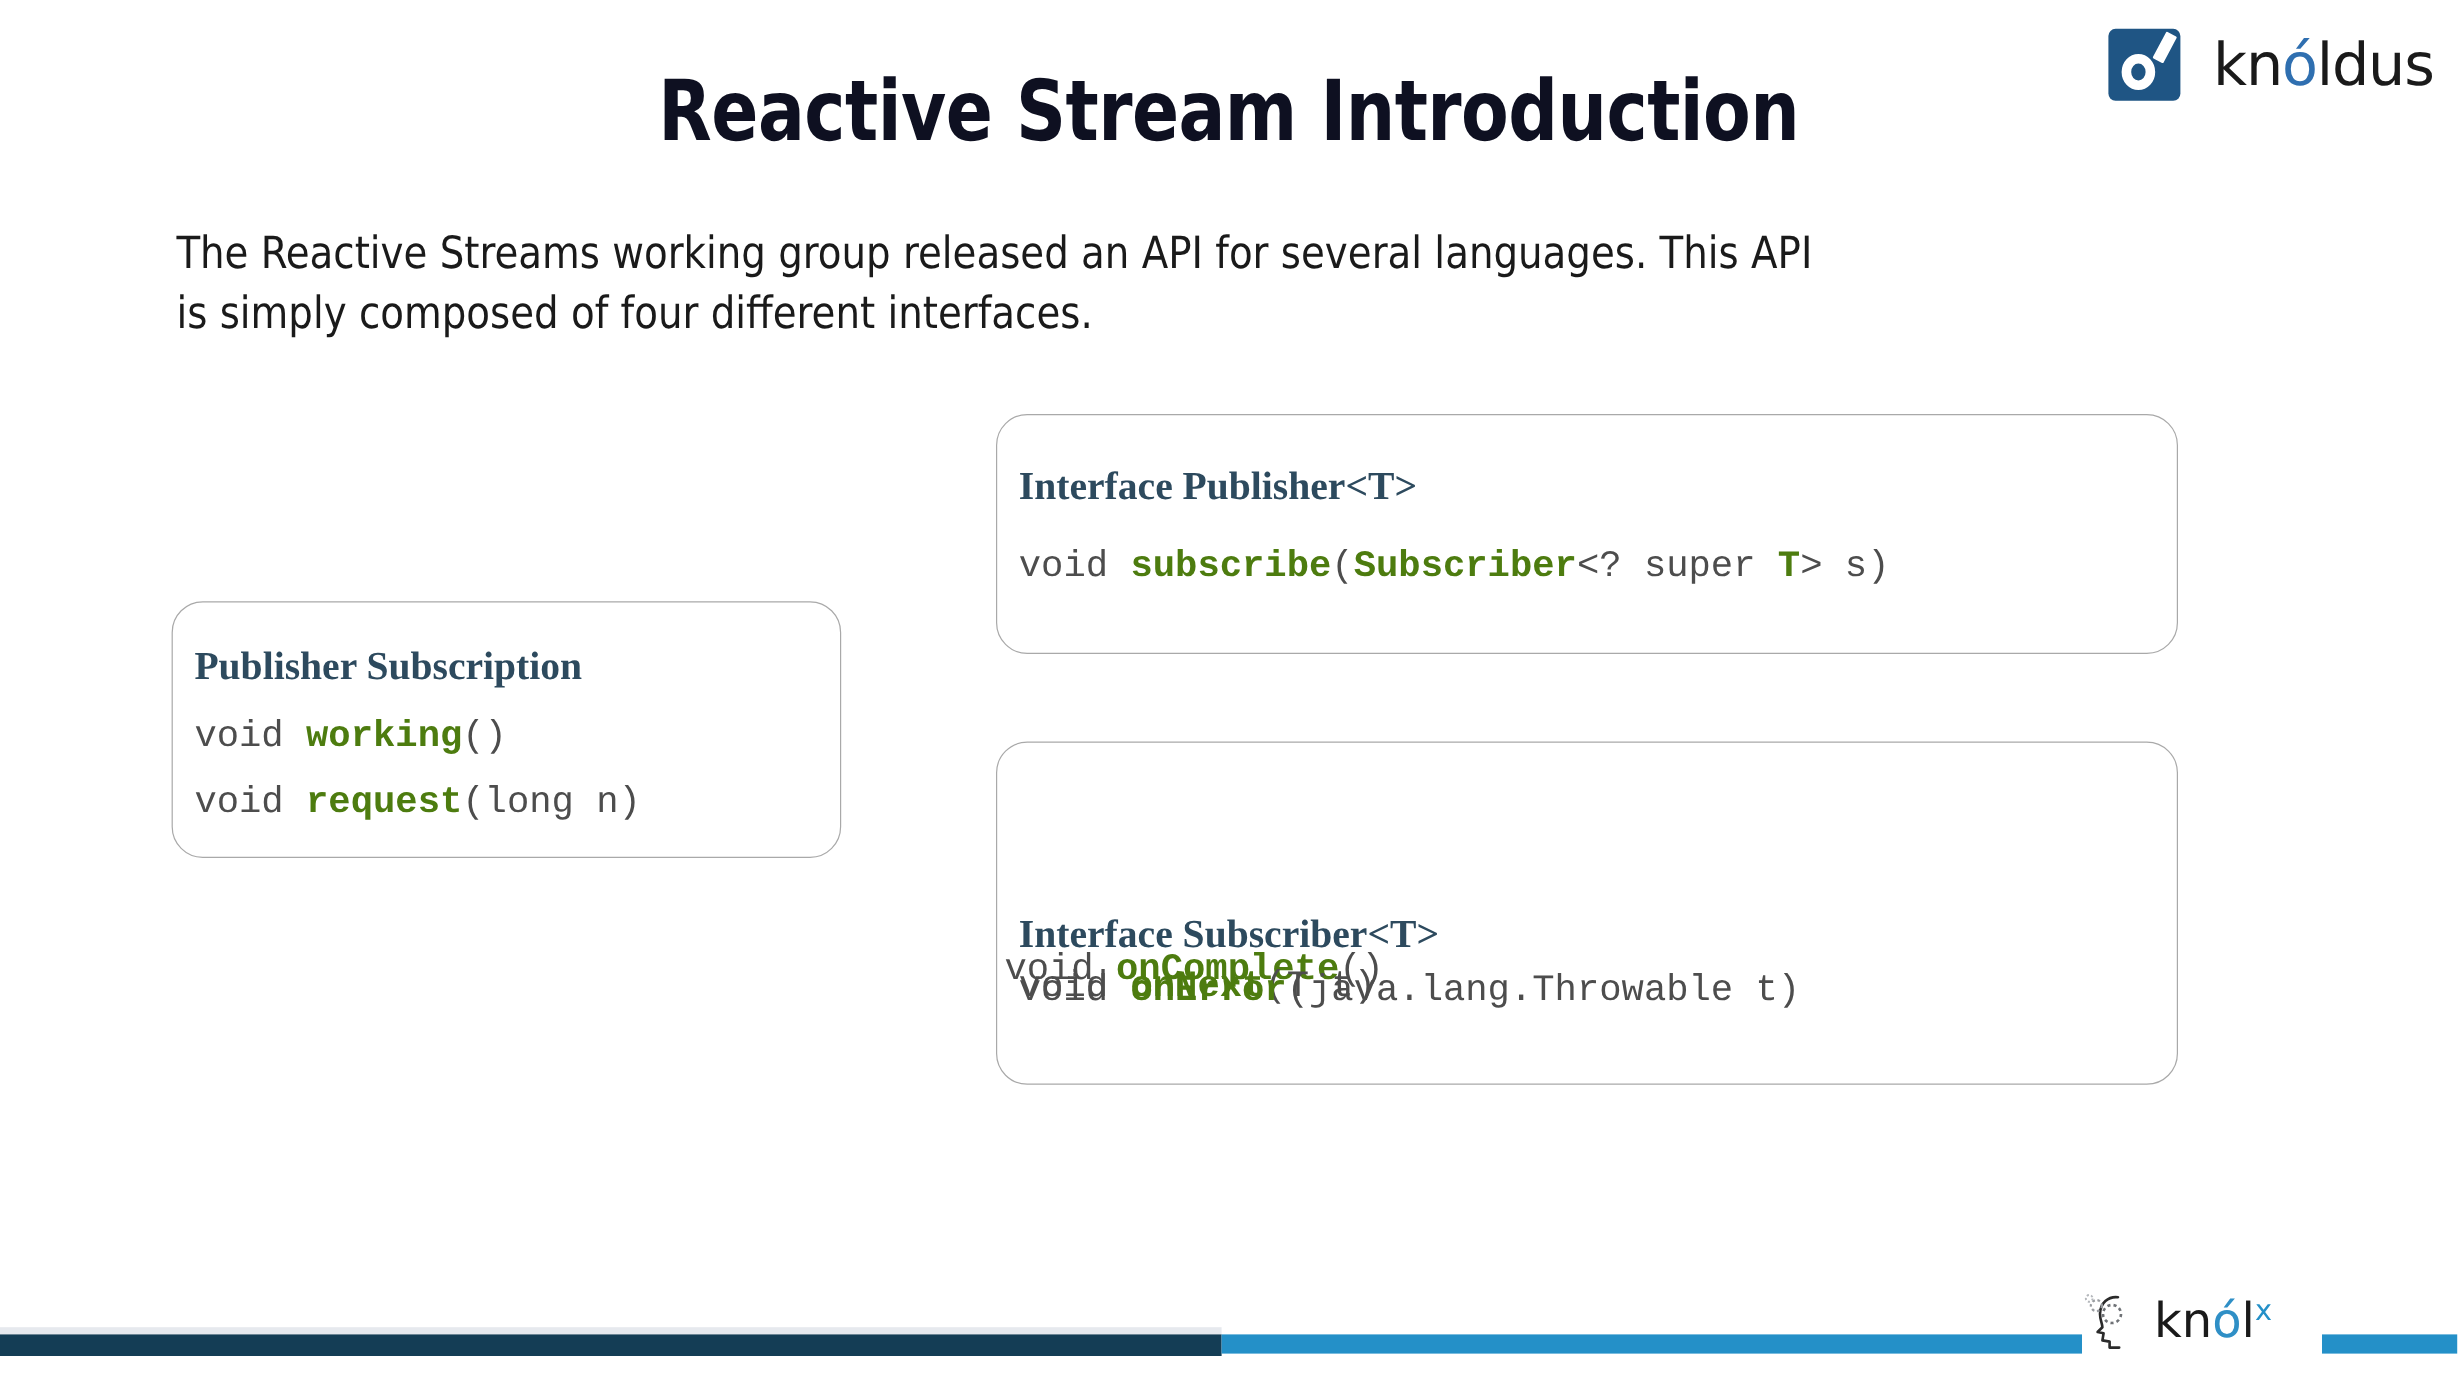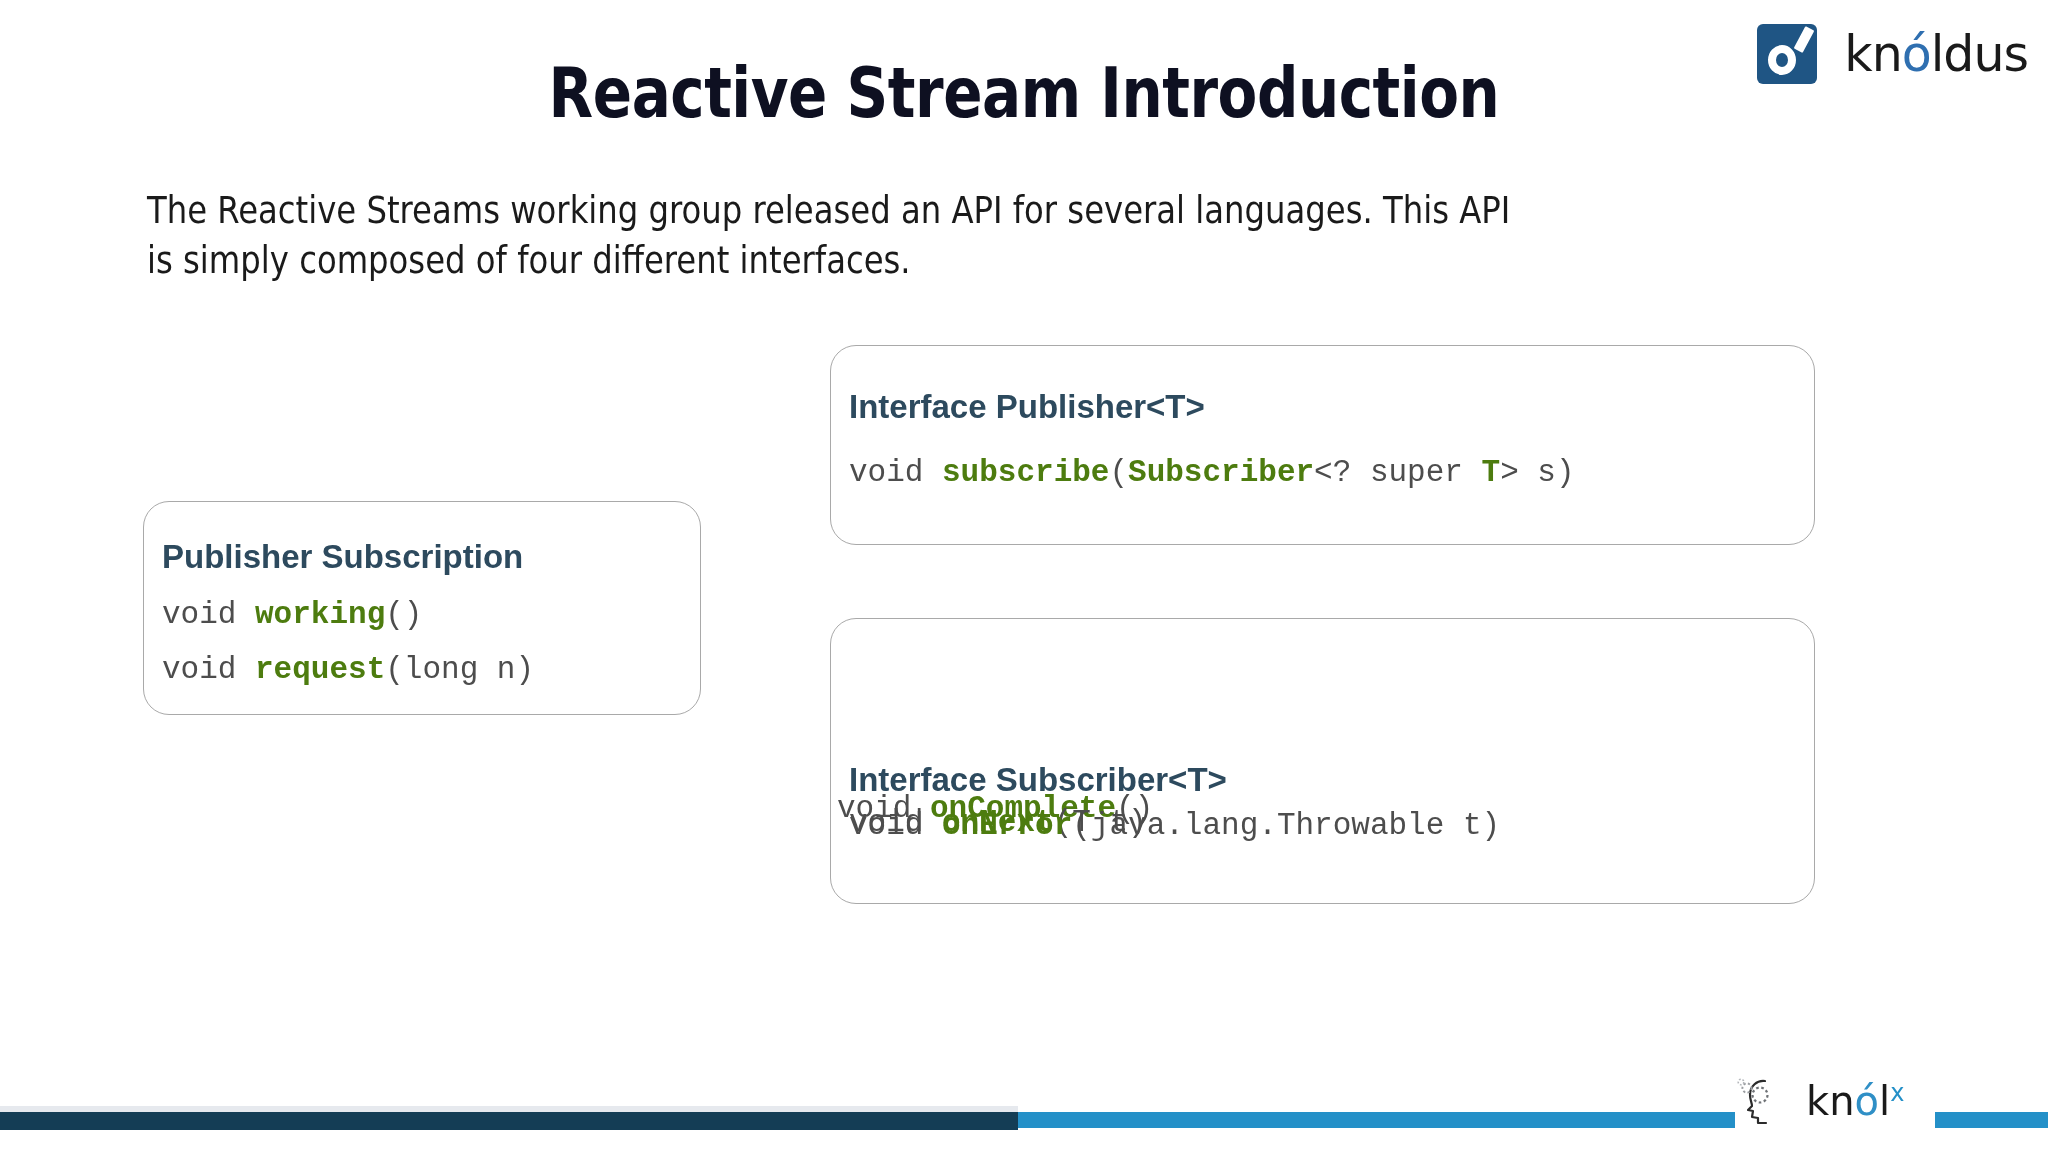--- a/index.html
+++ b/index.html
@@ -101,21 +101,21 @@
   
   .card {
     position: absolute;
     border: 1.6px solid #a9a9a9;
     border-radius: 26px;
     background: #ffffff;
     box-sizing: border-box;
   }
   .card-title {
     position: absolute;
-    font-family: Liberation Sans, sans-serif;
+    font-family: Liberation Serif, serif;
     font-weight: bold;
     font-size: 33px;
     color: #2d4a5e;
     white-space: nowrap;
     letter-spacing: 0px;
   }
   .code {
     position: absolute;
     font-family: "Liberation Mono", "DejaVu Sans Mono", monospace;
     font-size: 31px;
@@ -184,21 +184,21 @@
     display: flex;
     align-items: center;
     z-index: 5;
   }
   .knolx-word {
     font-family: "DejaVu Sans", sans-serif;
     font-size: 40px;
     color: #1a1a1a;
     line-height: 1;
     white-space: nowrap;
-    margin-left: 15px;
+    margin-left: 4px;
   }
   .knolx-word .accent { color: #2f8fc6; }
   .knolx-word .sup {
     color: #2490c8;
     font-size: 24px;
     vertical-align: super;
   }
 </style>
 </head>
 <body>

